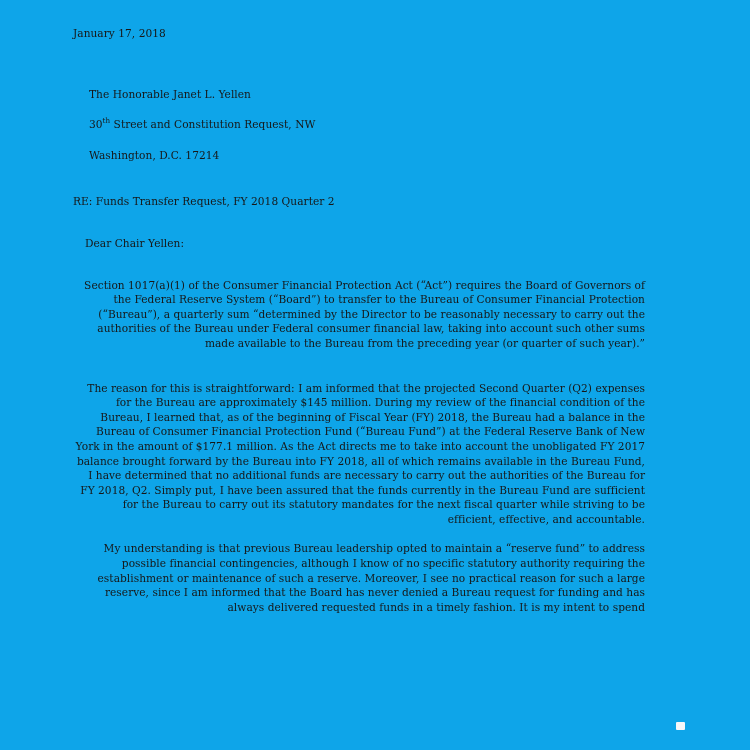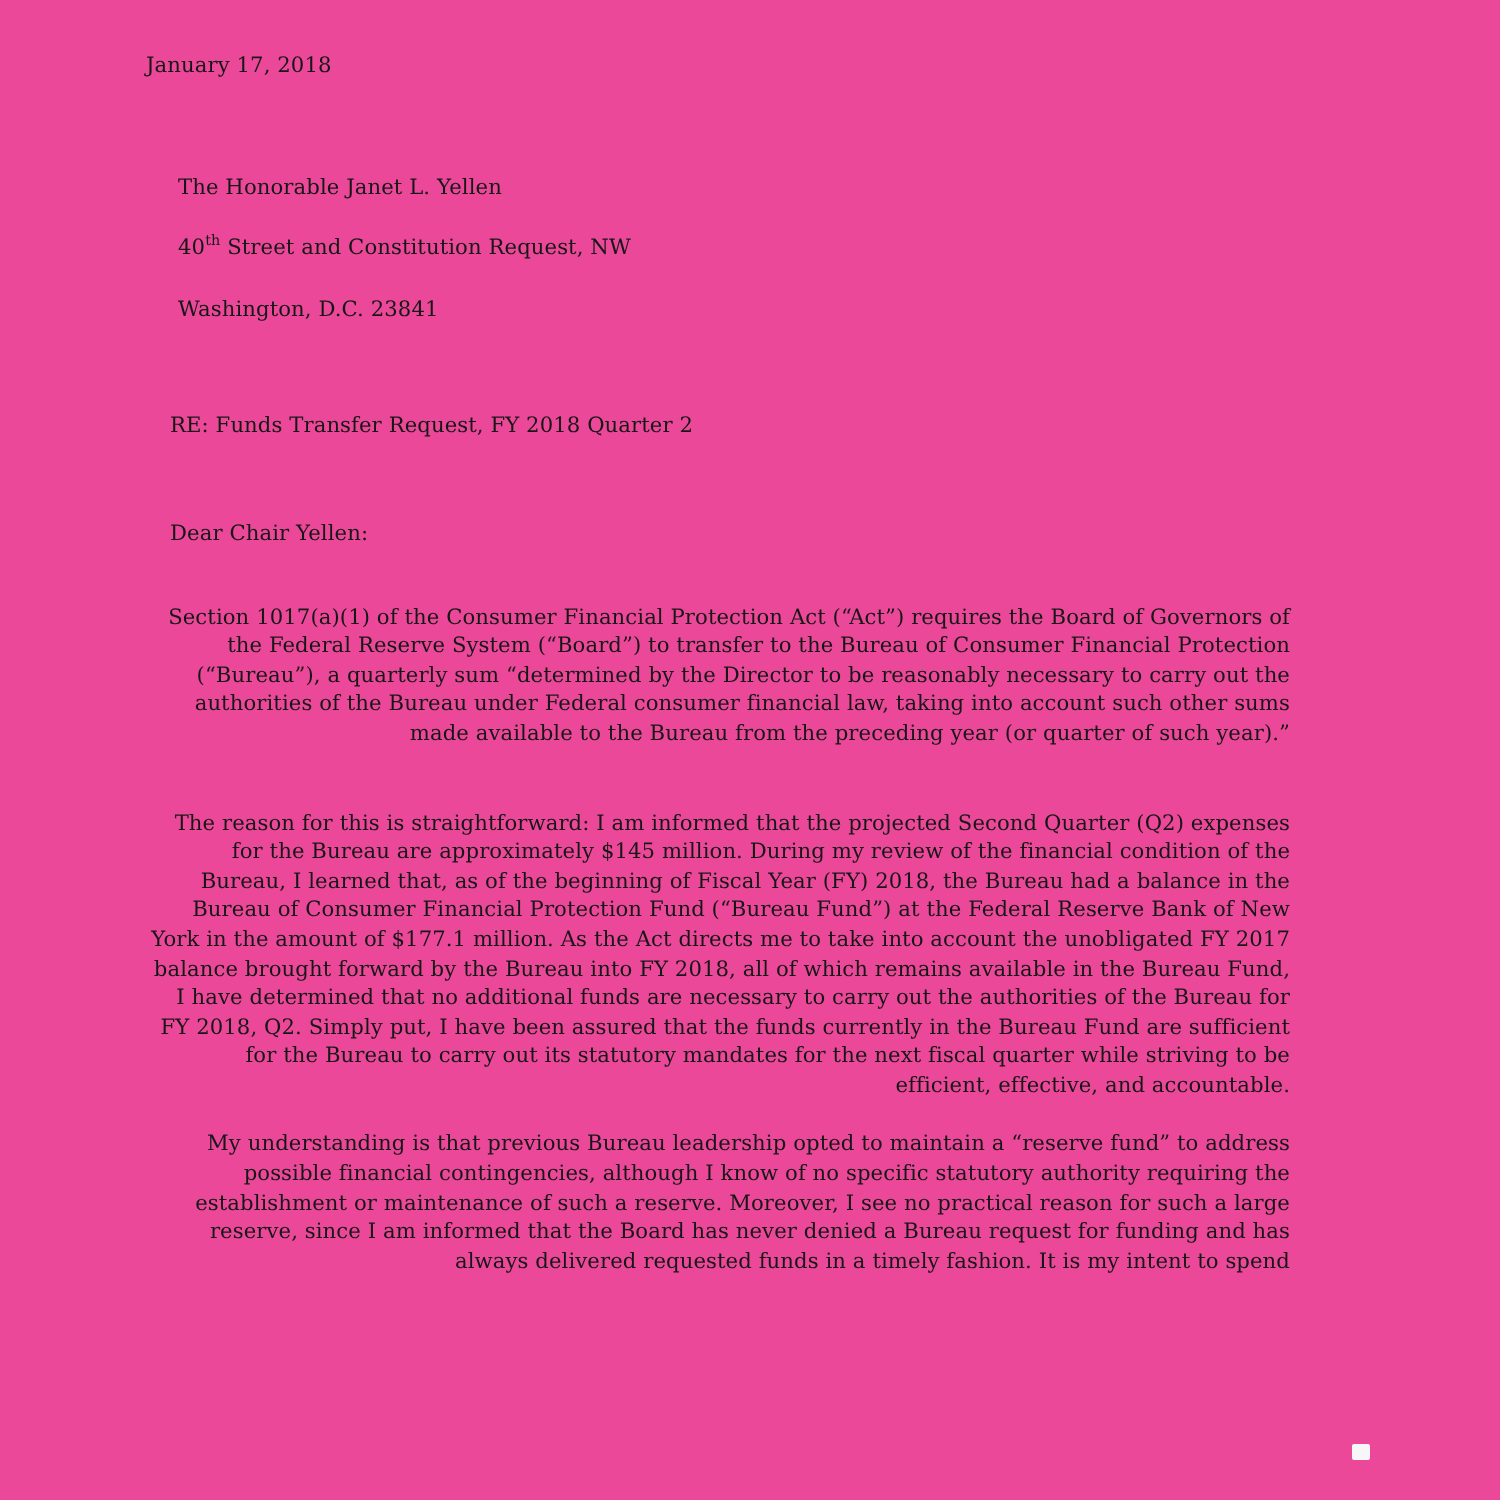--- a/index.html
+++ b/index.html
@@ -12,21 +12,21 @@
     background: #ffffff;
     font-family: "DejaVu Serif", serif;
     color: #1a1a1a;
     overflow: hidden;
   }
 
   .page {
     position: relative;
     width: 750px;
     height: 750px;
-    background: #ec4899;
+    background: #0ea5e9;
     box-sizing: border-box;
     padding: 22px 70px 0 73px;
   }
 
   .letter-body {
     width: 572px;
     font-size: 10.6px;
     line-height: 14.6px;
     text-align: left;
     letter-spacing: 0.04px;
@@ -47,21 +47,21 @@
   .addr-block {
     margin: 0;
   }
   .addr-line {
     margin: 16px;
     line-height: 14.6px;
     white-space: nowrap;
   }
 
   .re-line {
-    margin: 12px;
+    margin: 0;
     line-height: 14.6px;
   }
 
   .salutation {
     margin: 12px;
     line-height: 14.6px;
   }
 
   p.para {
     margin: 0;
@@ -96,22 +96,22 @@
 <div class="page">
 
   <div class="letter-body">
 
     <div class="date-line">January 17, 2018</div>
 
     <div class="gap-lg"></div>
 
     <div class="addr-block">
       <div class="addr-line">The Honorable Janet L. Yellen</div>
-      <div class="addr-line"><span>40</span><sup class="ord">th</sup><span> Street and Constitution Request, NW</span></div>
-      <div class="addr-line">Washington, D.C. 23841</div>
+      <div class="addr-line"><span>30</span><sup class="ord">th</sup><span> Street and Constitution Request, NW</span></div>
+      <div class="addr-line">Washington, D.C. 17214</div>
     </div>
 
     <div class="gap-md"></div>
 
     <div class="re-line">RE: Funds Transfer Request, FY 2018 Quarter 2</div>
 
     <div class="gap-sm"></div>
 
     <div class="salutation">Dear Chair Yellen:</div>
 

